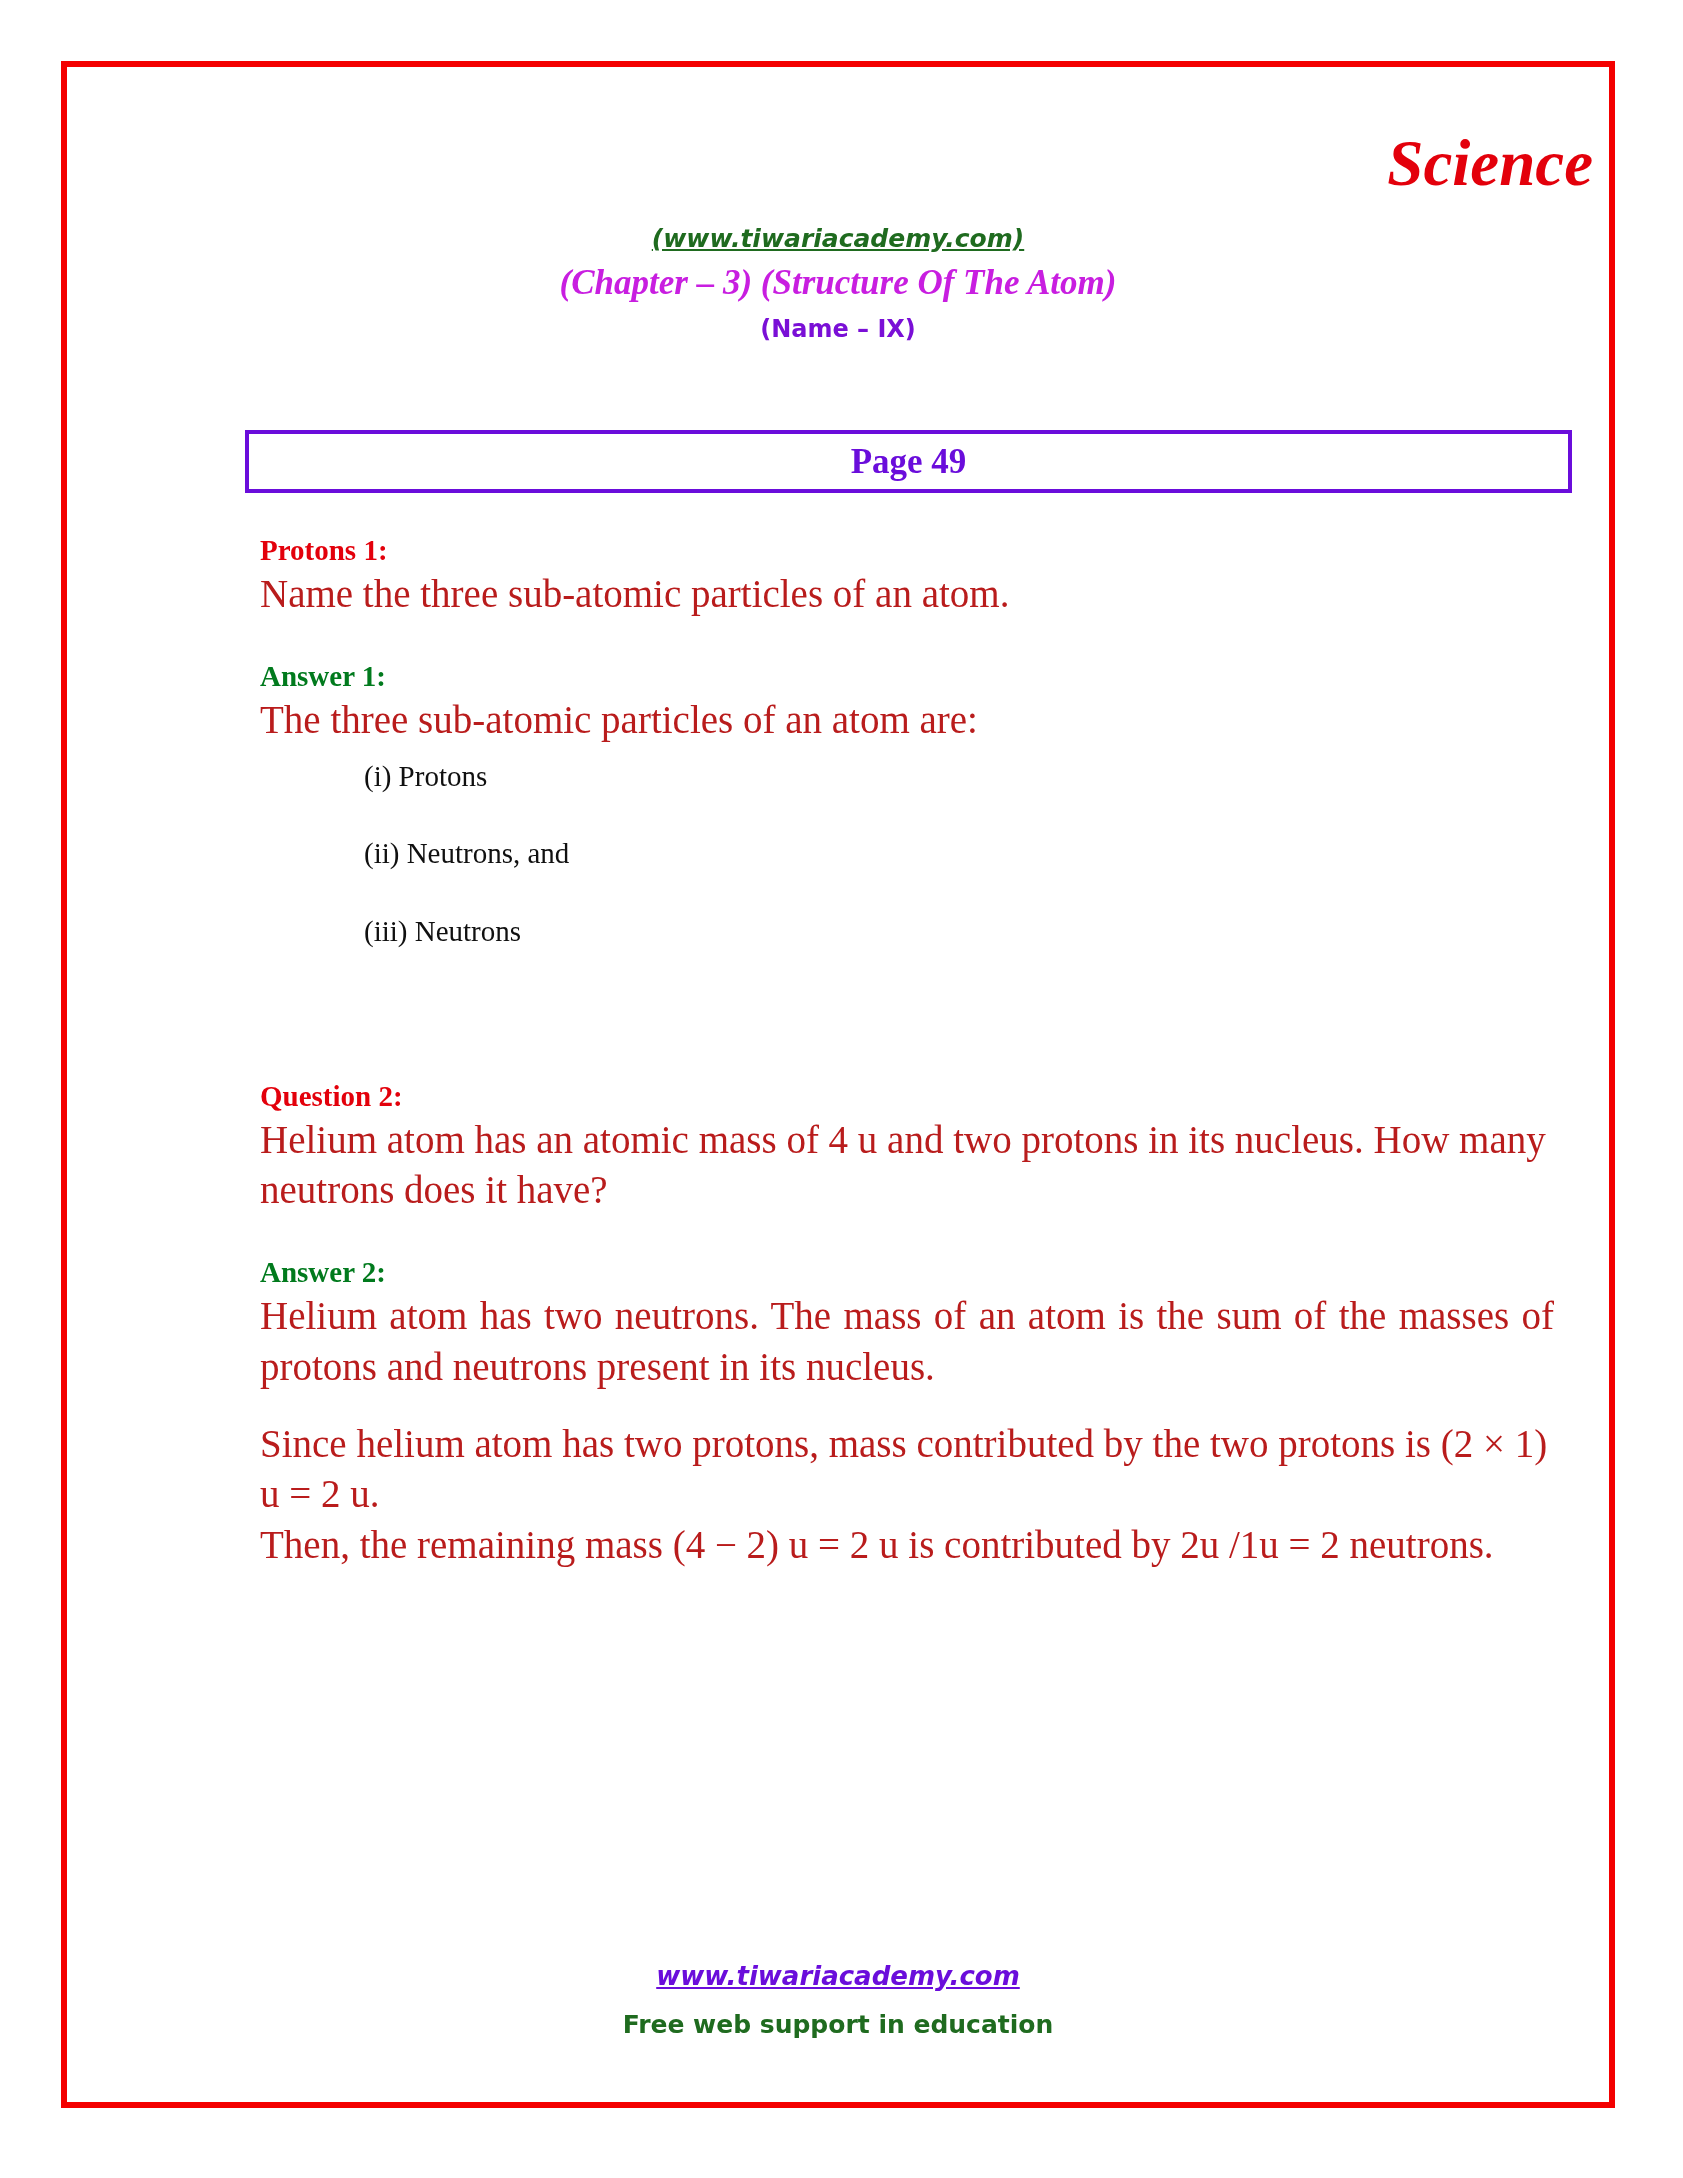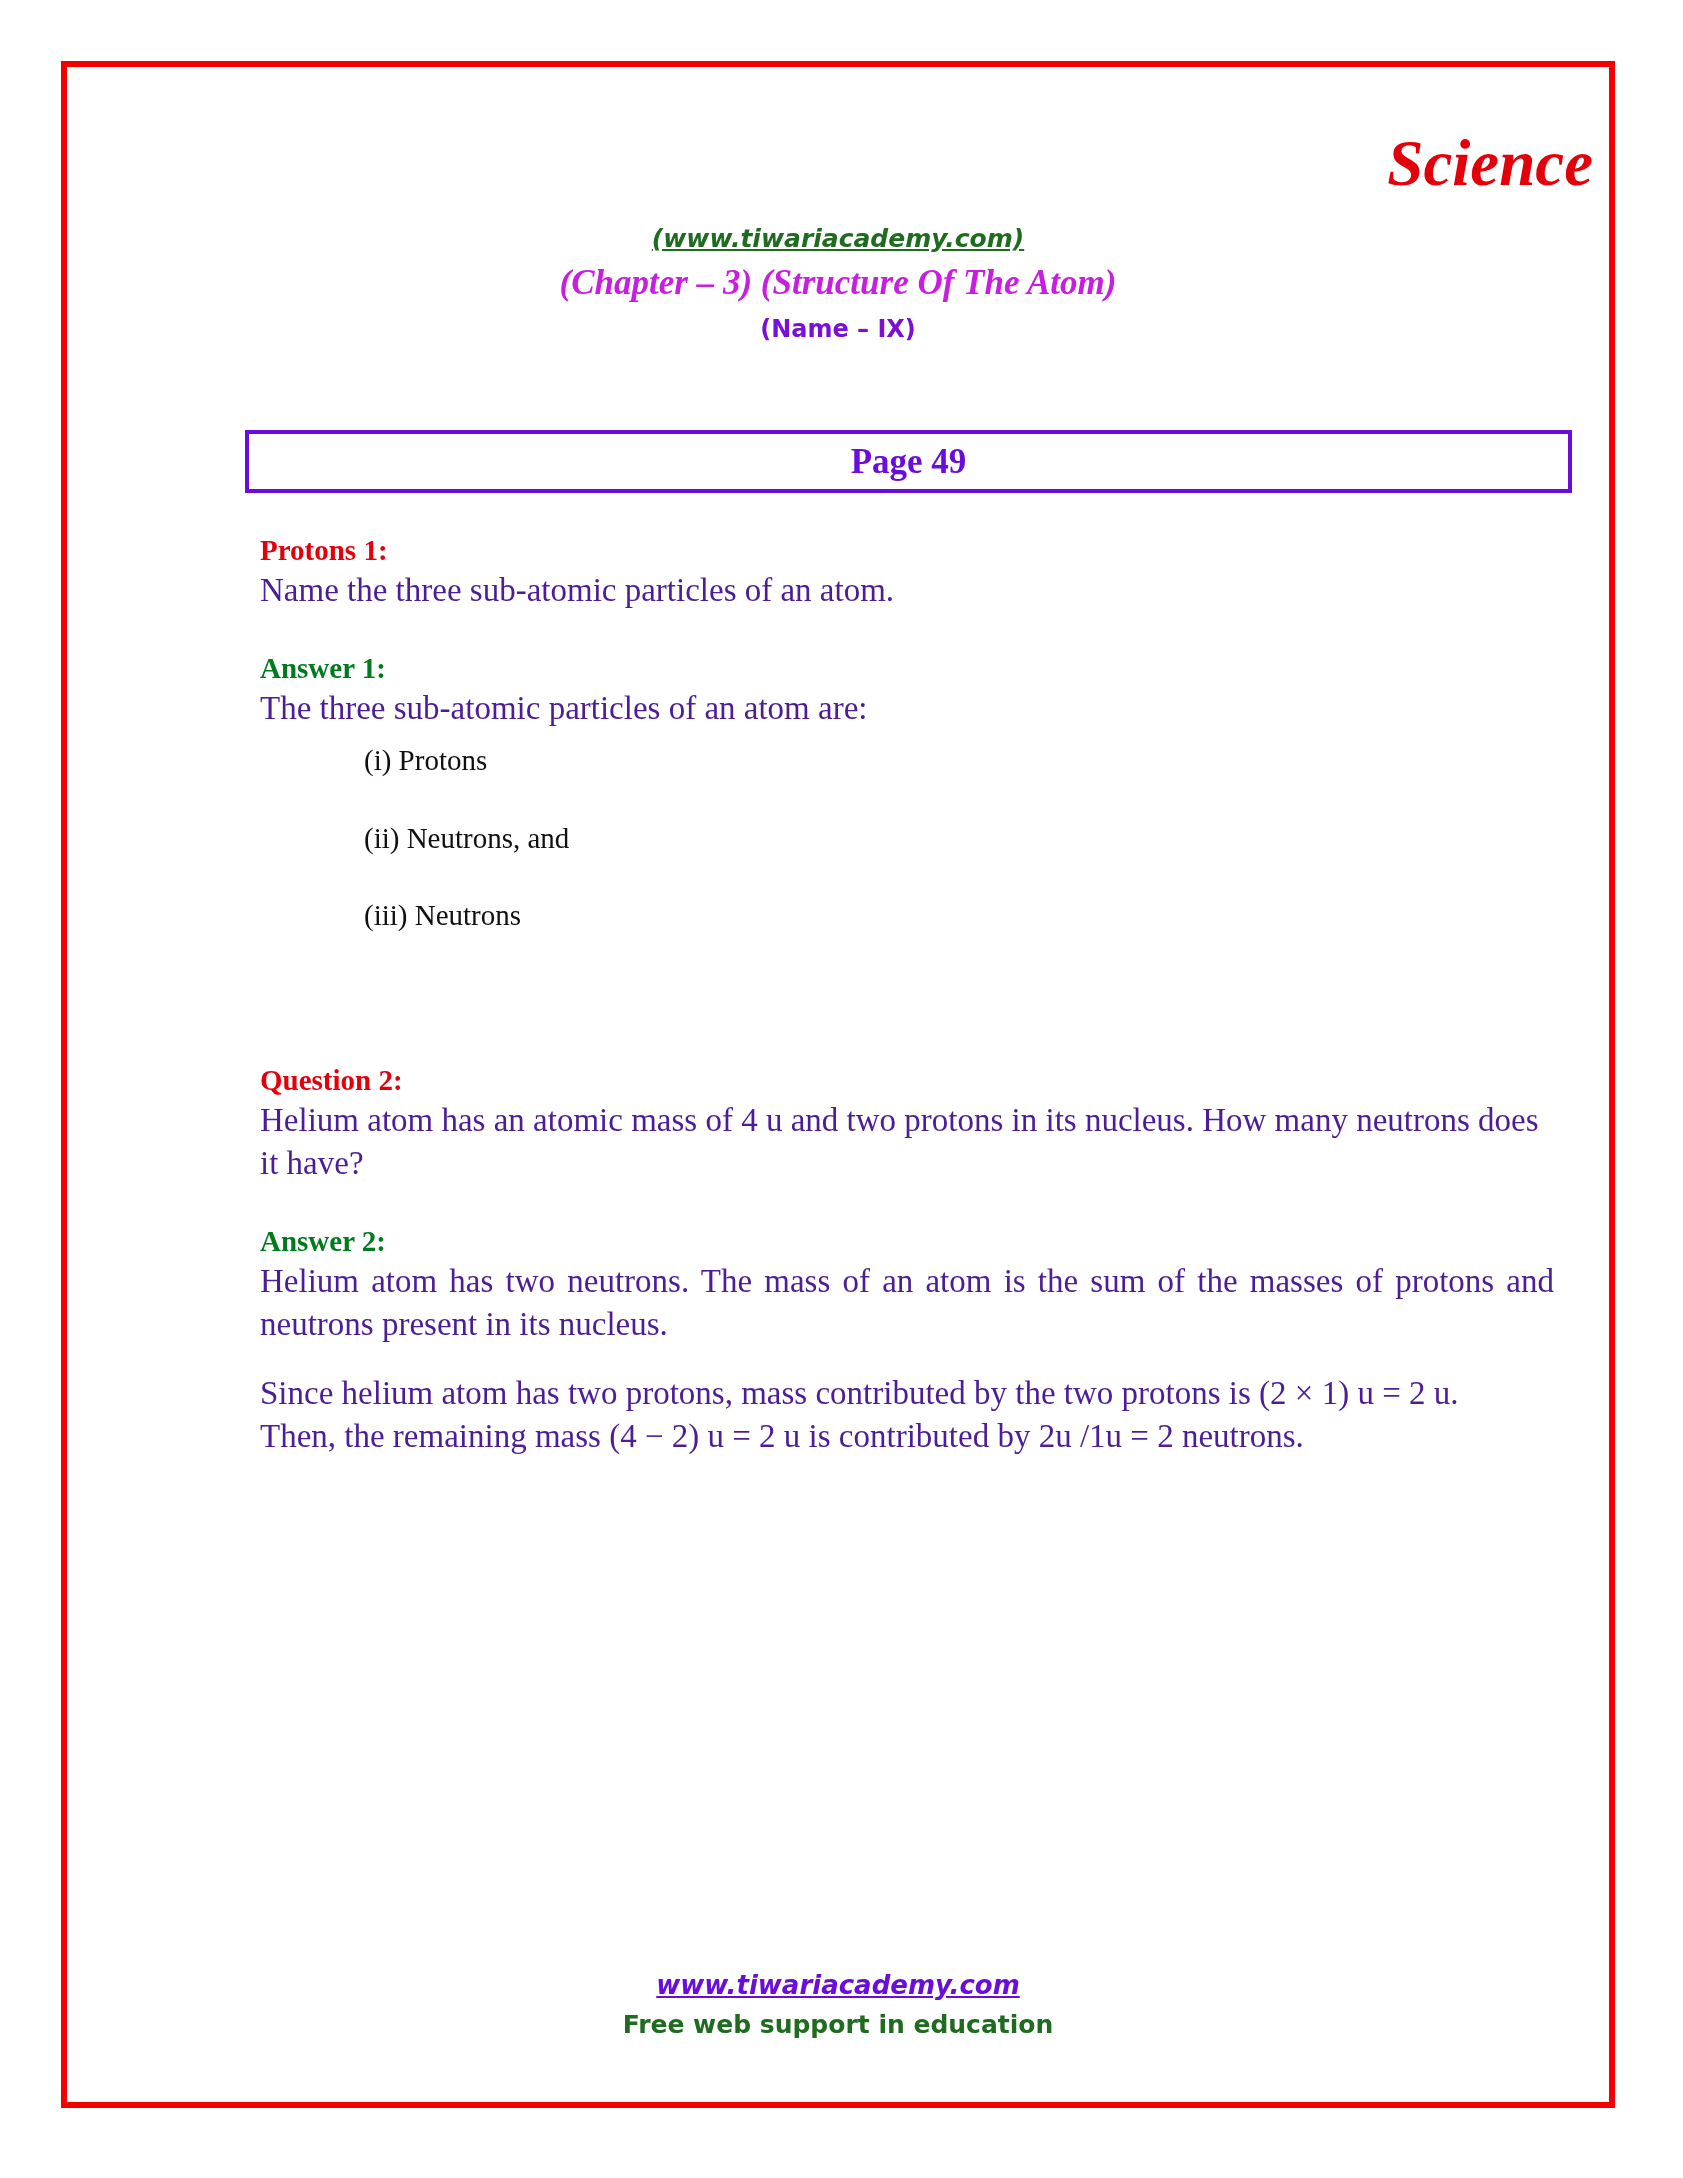--- a/index.html
+++ b/index.html
@@ -137,23 +137,23 @@
   .a-heading {
     color: #017a1d;
     font-family: "Liberation Serif", "DejaVu Serif", serif;
     font-weight: bold;
     font-size: 29px;
     line-height: 1.28;
     margin: 0;
   }
 
   .body-text {
-    color: #4c1d95;
-    font-family: "Liberation Serif", "DejaVu Serif", serif;
-    font-size: 33px;
+    color: #b91c1c;
+    font-family: "Liberation Serif", "DejaVu Serif", serif;
+    font-size: 39px;
     line-height: 1.30;
     margin: 0;
     text-align: left;
   }
   .body-text.justify { text-align: justify; text-justify: inter-word; }
 
   .spacer-sm { height: 26px; }
   .spacer-md { height: 38px; }
   .spacer-item { height: 28px; }
   .spacer-big { height: 127px; }
@@ -175,21 +175,21 @@
     text-align: center;
   }
   .footer-url {
     font-family: "DejaVu Sans", "Liberation Sans", sans-serif;
     font-weight: bold;
     font-style: italic;
     font-size: 26px;
     color: #6a0ddb;
     text-decoration: underline;
     text-decoration-color: #6a0ddb;
-    margin: 4px;
+    margin: 13px;
     display: inline-block;
     text-align: center;
   }
   .footer-tag {
     font-family: "DejaVu Sans", "Liberation Sans", sans-serif;
     font-weight: bold;
     font-size: 25px;
     color: #1f6b1f;
     margin: 6px 0 0 0;
   }

